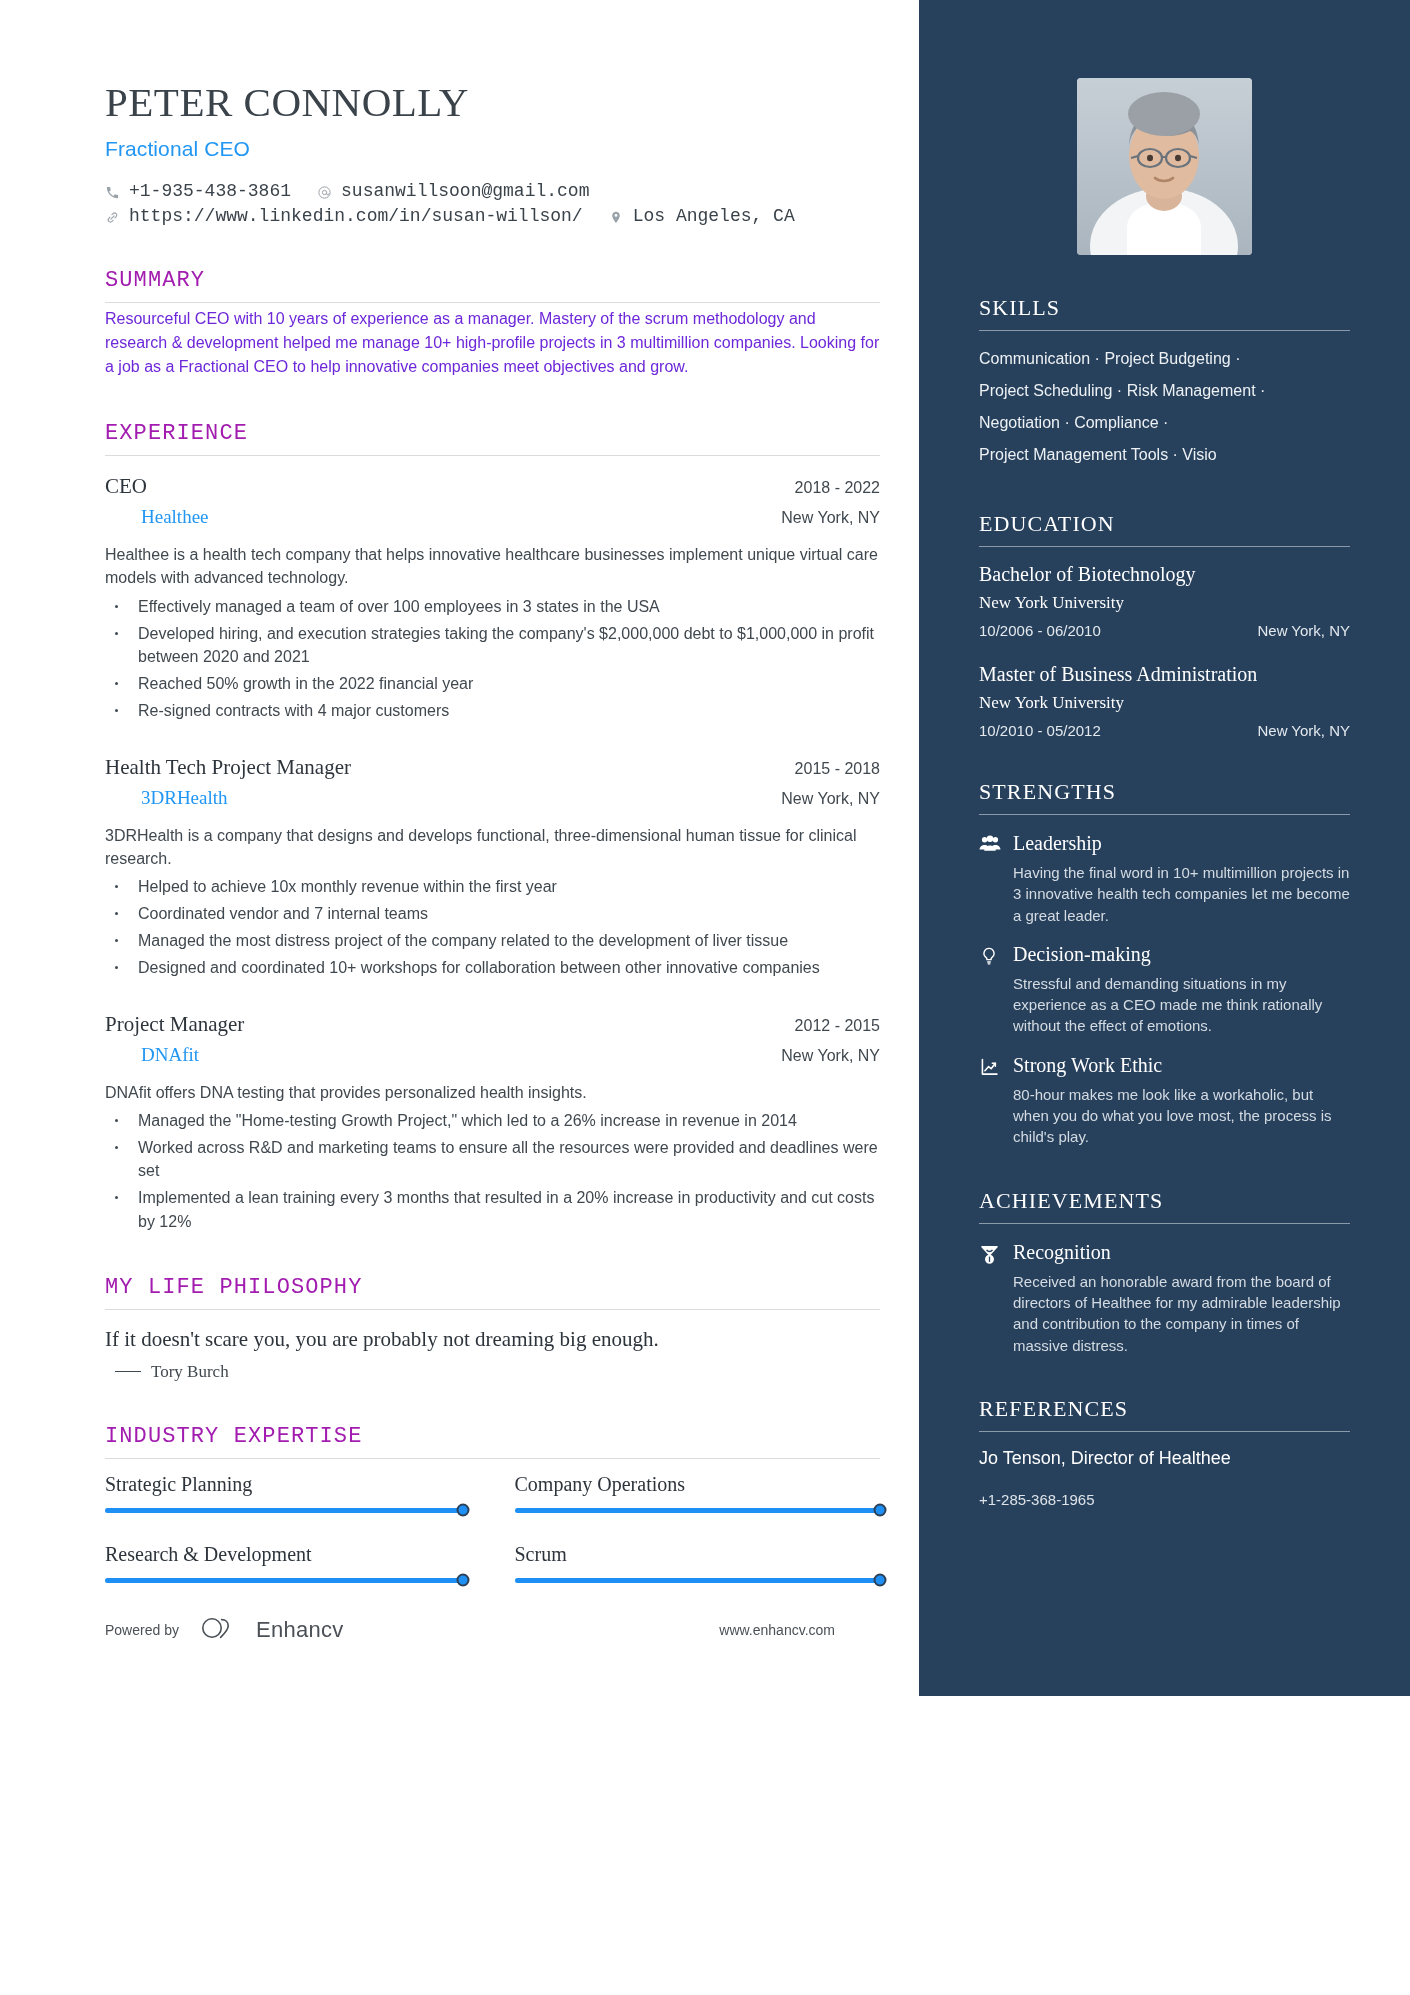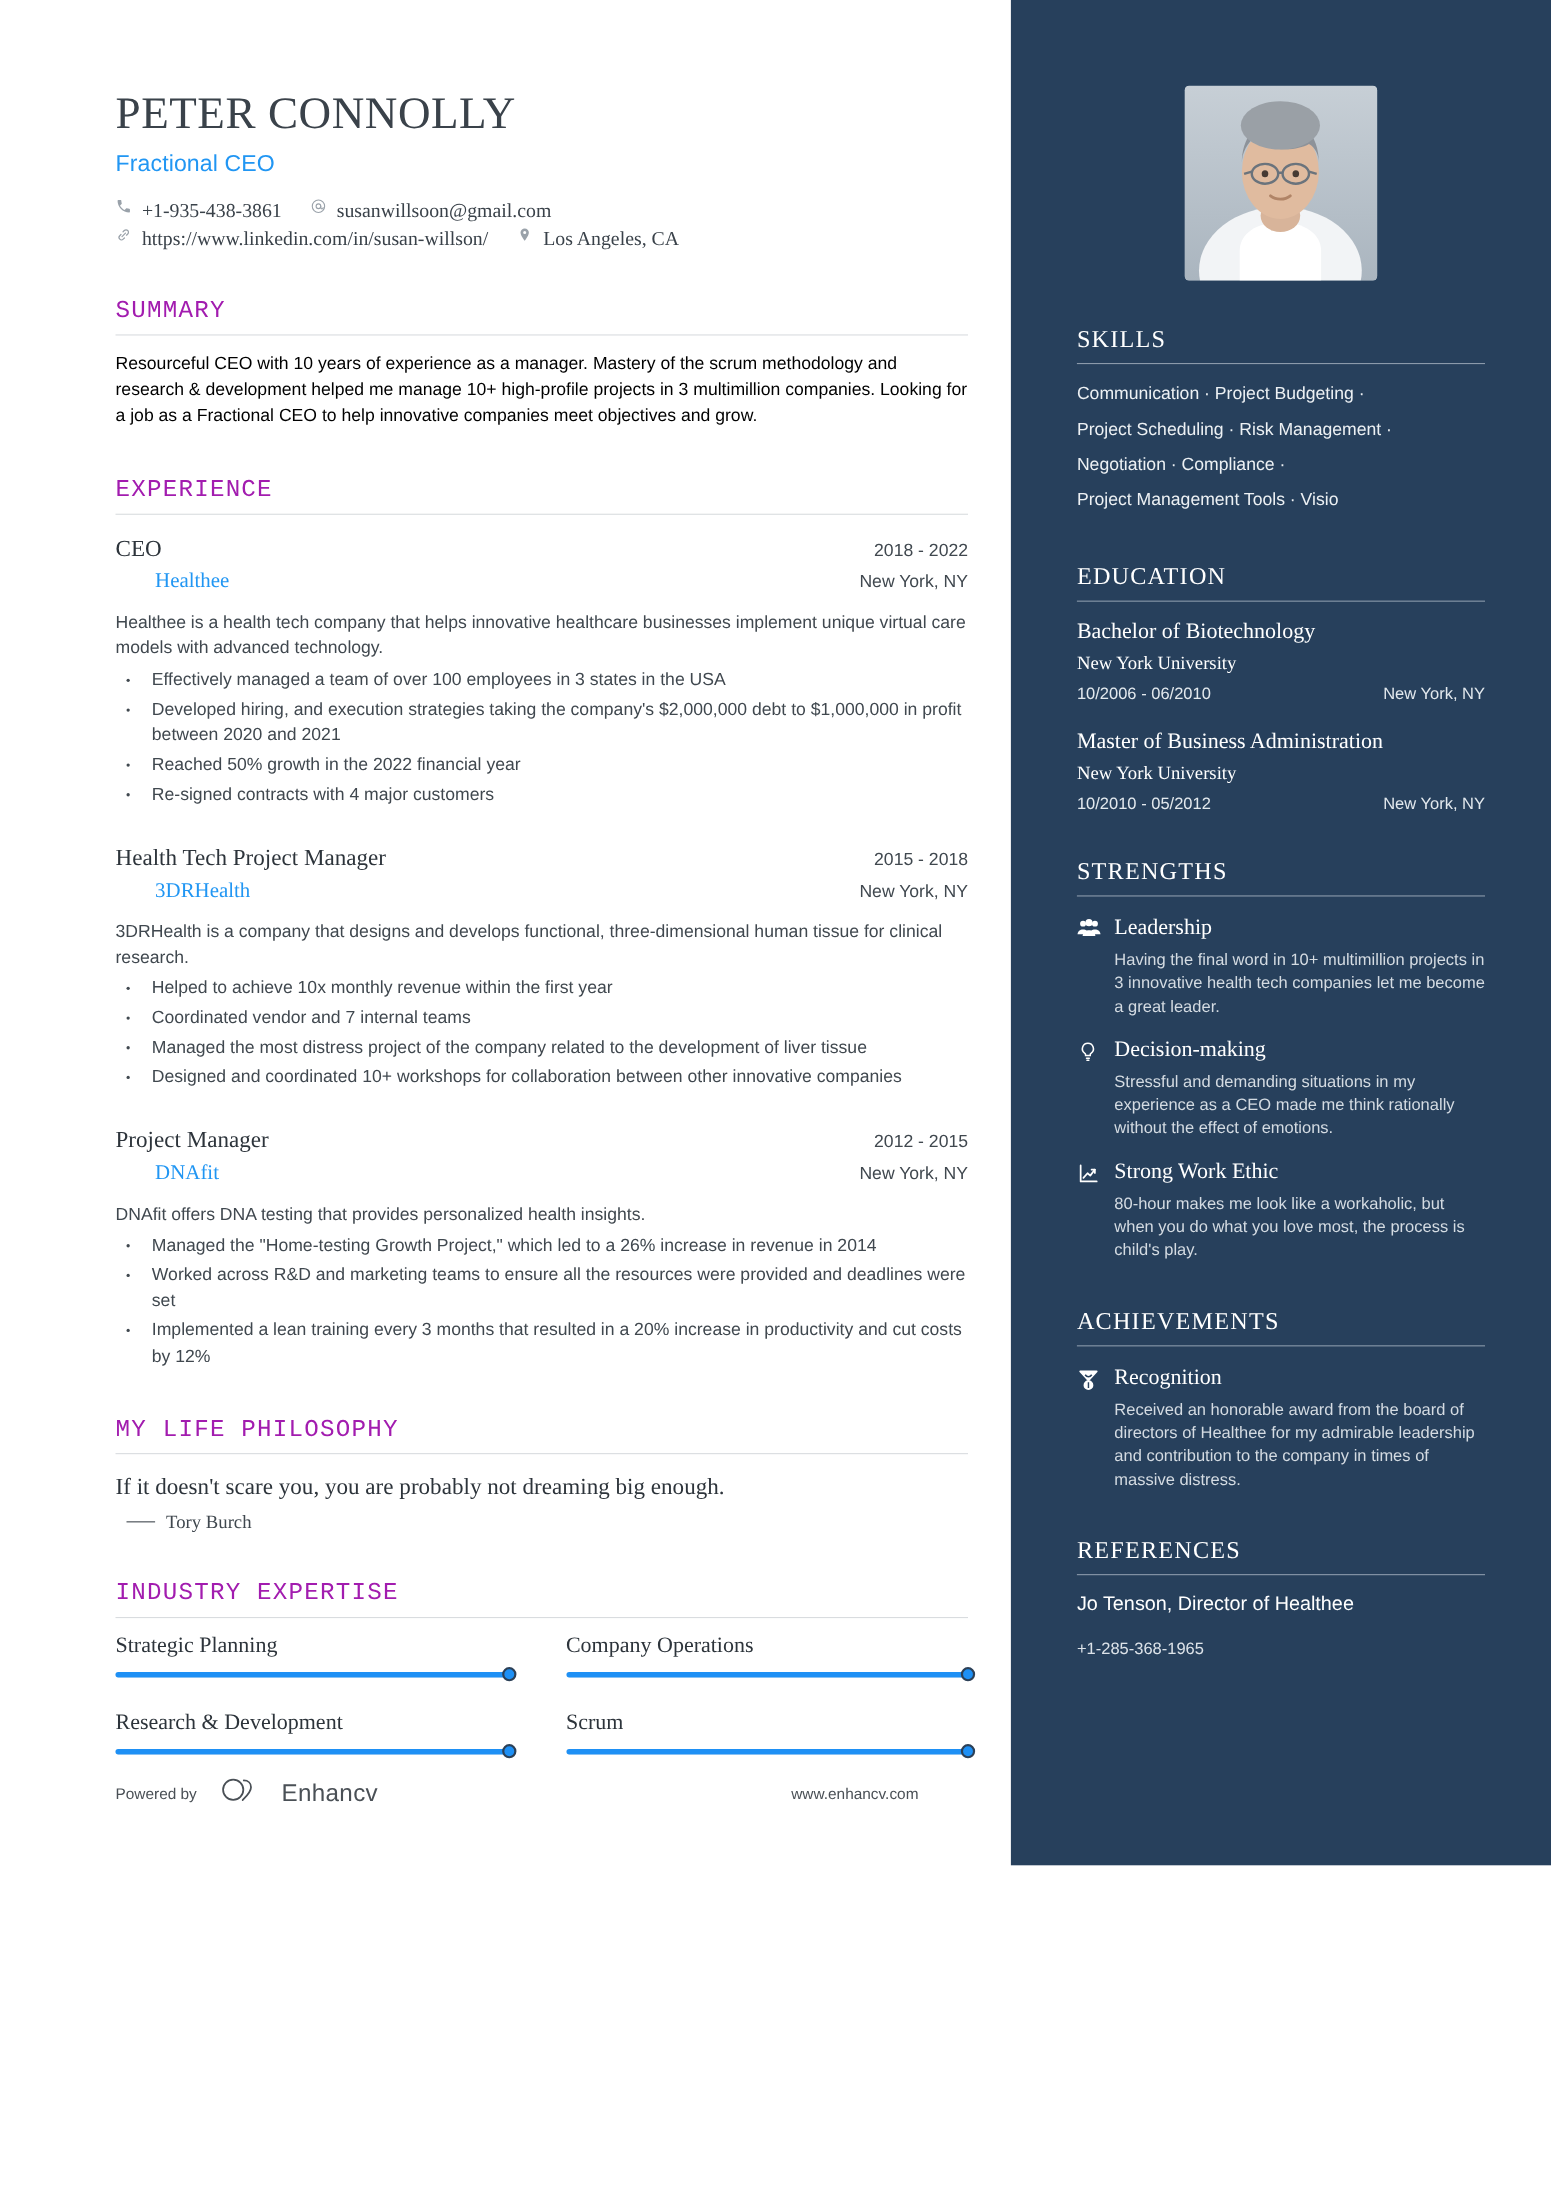--- a/index.html
+++ b/index.html
@@ -49,23 +49,24 @@
     font-size: 18px;
     color: #3a424a;
   }
   .contact-row {
     display: flex;
     align-items: baseline;
     margin-bottom: 5px;
   }
   .contact-item {
     display: flex;
-    align-items: flex-start;
+    align-items: flex-end;
     margin-right: 26px;
     white-space: nowrap;
+    font-family: Liberation Mono, monospace;
   }
   .c-ico {
     display: inline-block;
     width: 17px;
     margin-right: 7px;
     color: #9aa2aa;
     font-size: 15px;
     line-height: 1;
     position: relative;
     top: -1px;
@@ -83,22 +84,22 @@
   }
   .rule {
     height: 1px;
     background: #d9dcdf;
     width: 100%;
   }
 
   .body-text {
     font-size: 16px;
     line-height: 1.5;
-    color: #000000;
-    margin-top: 14px;
+    color: #6d28d9;
+    margin-top: 4px;
   }
 
   
   .exp { margin-top: 18px; }
   .exp + .exp { margin-top: 32px; }
   .exp-head {
     display: flex;
     justify-content: space-between;
     align-items: baseline;
   }

